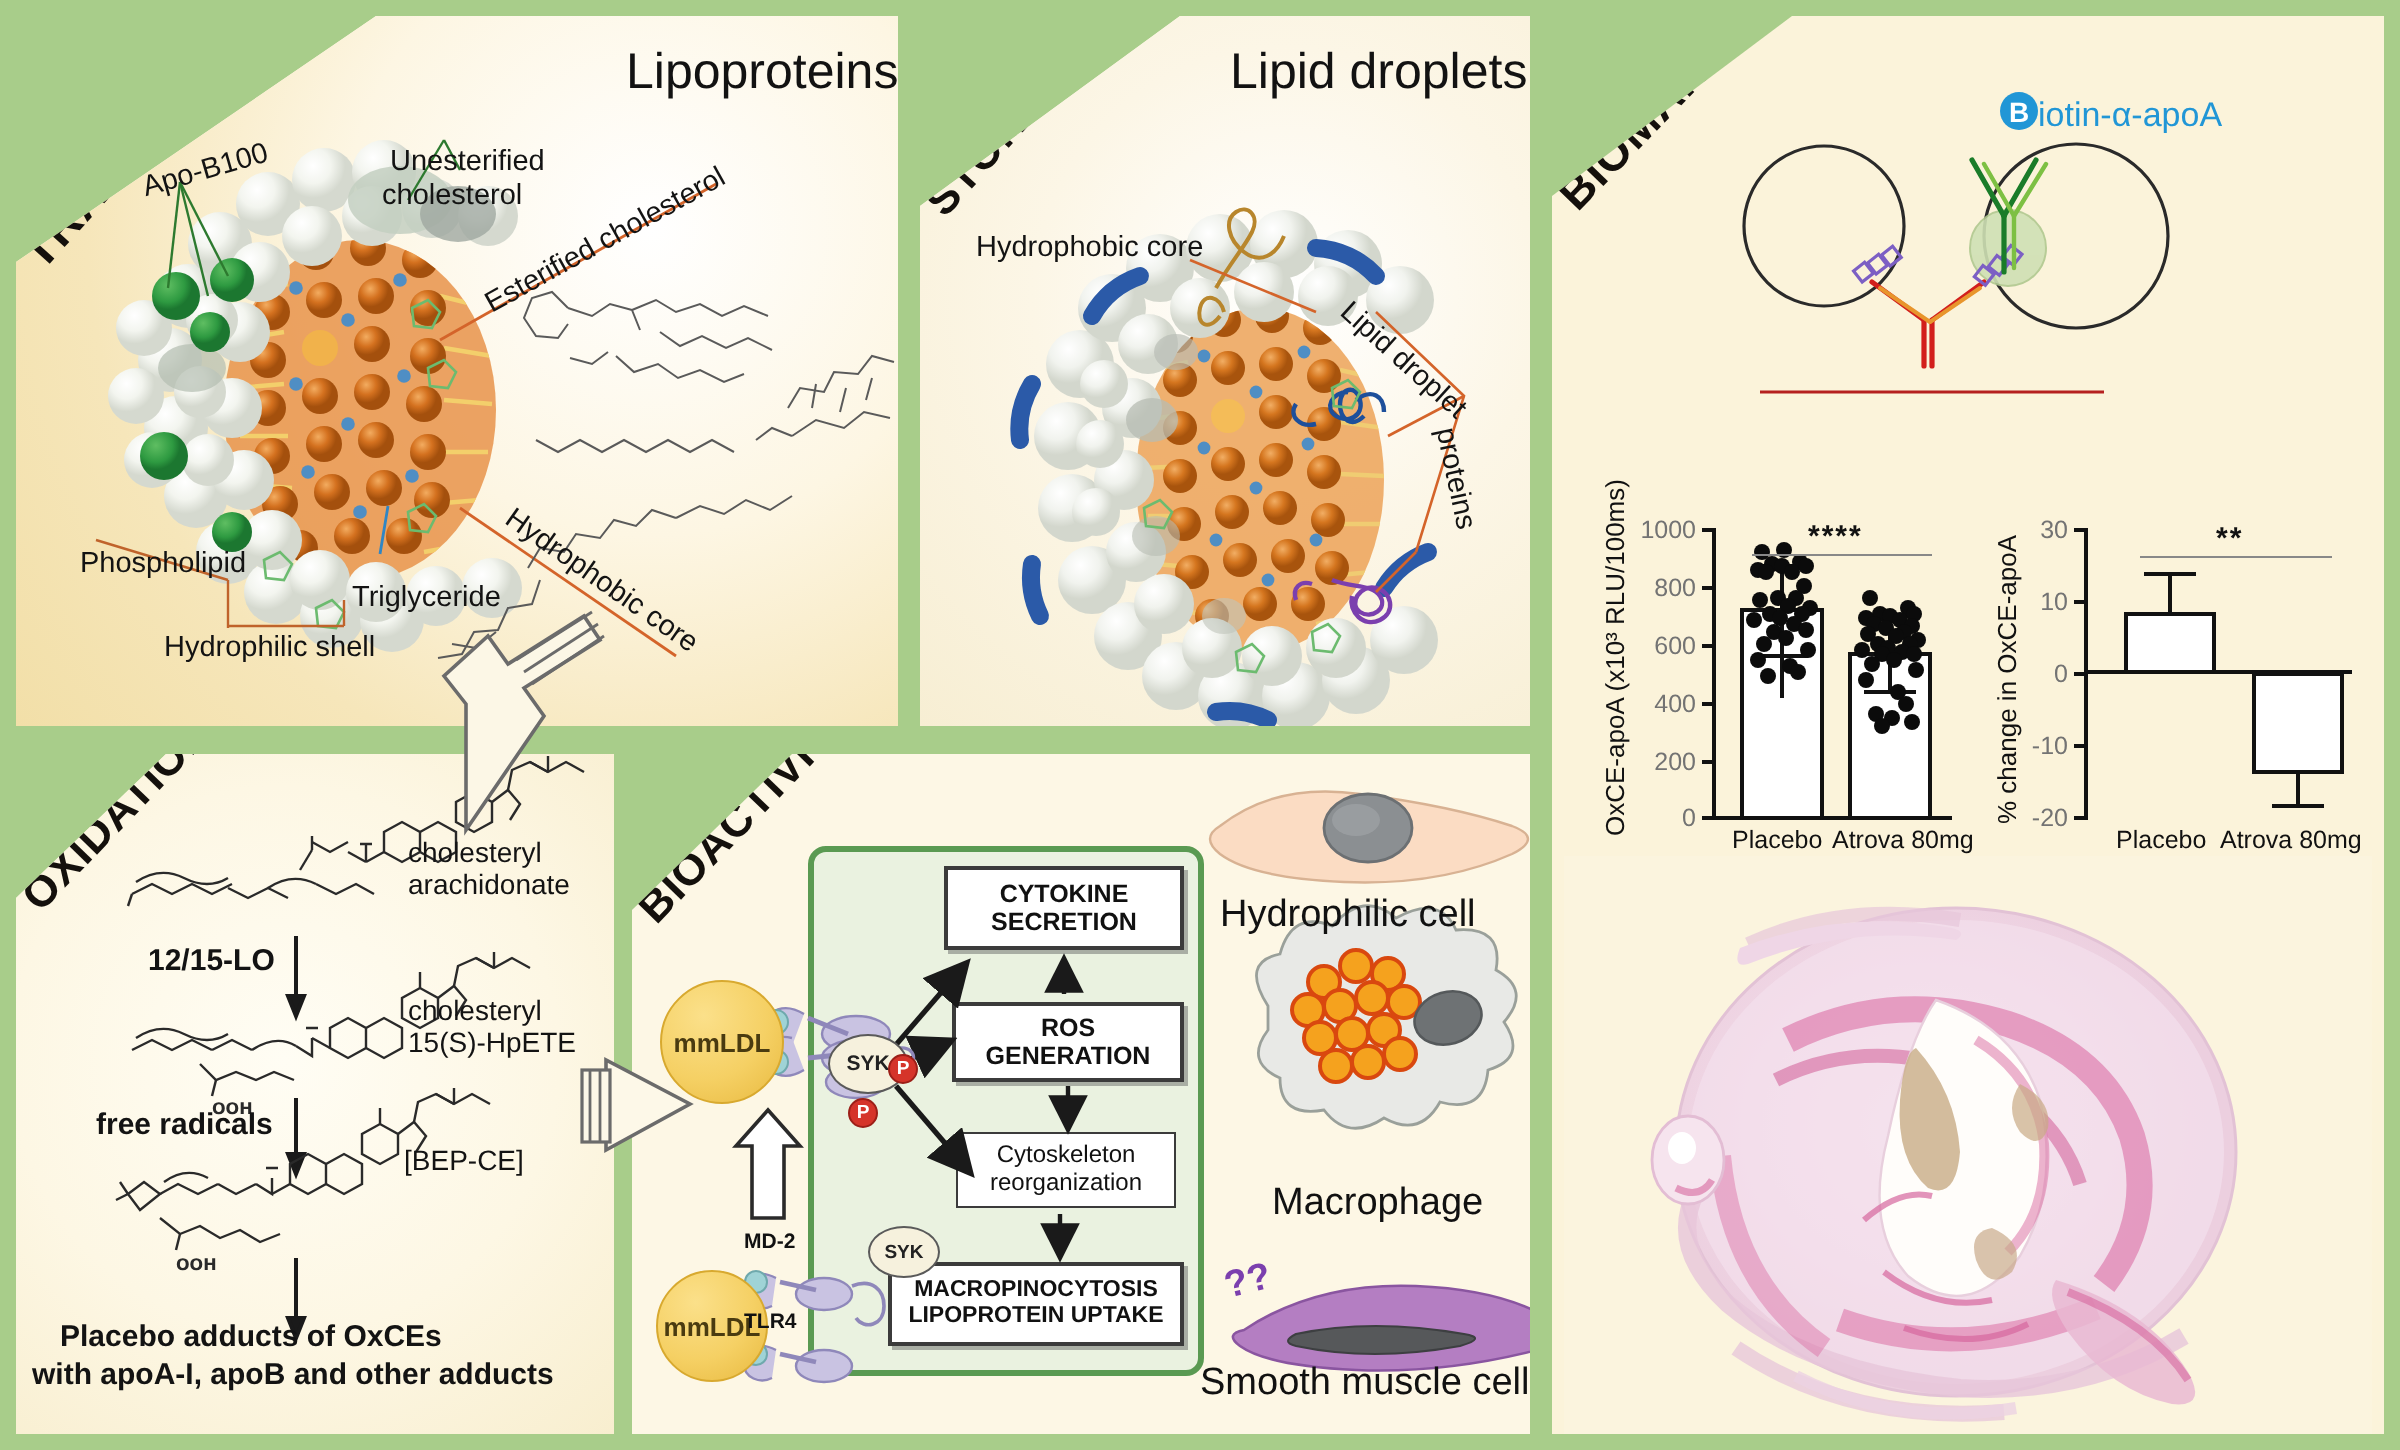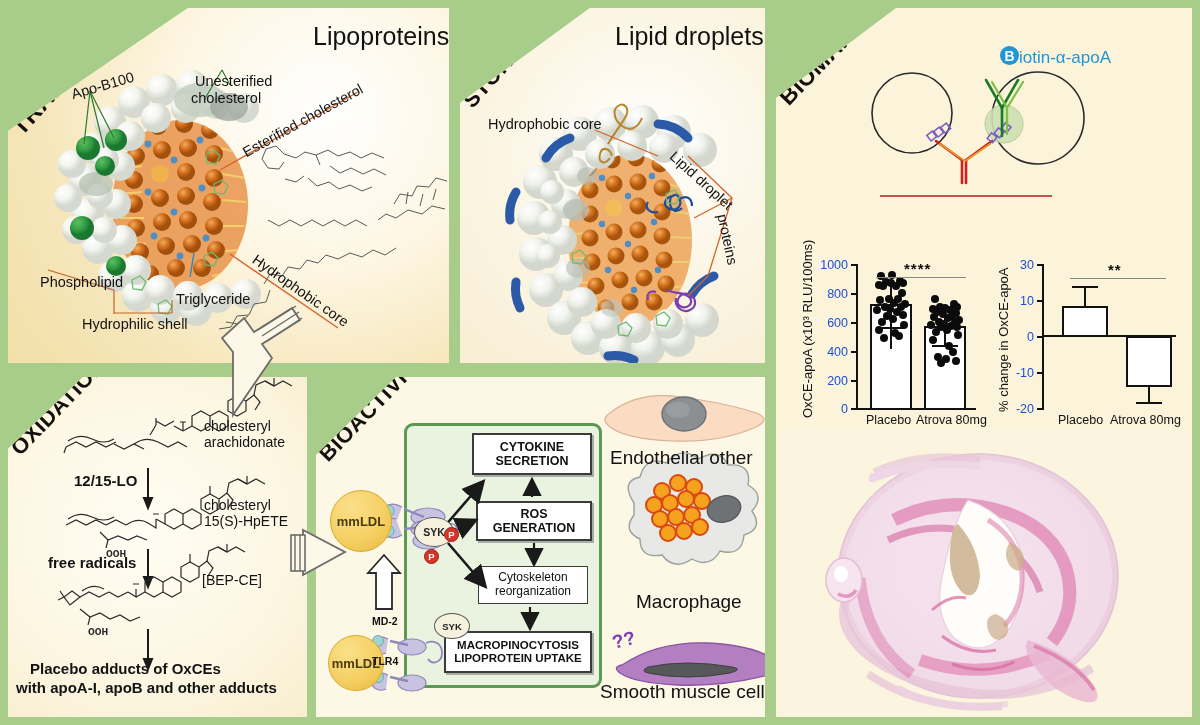--- a/index.html
+++ b/index.html
@@ -85,21 +85,21 @@
     position:absolute; width:19px; height:19px; border-radius:50%;
     background:#2196d6; color:#fff; font-size:14px; font-weight:700;
     display:flex; align-items:center; justify-content:center;
   }
   .biotin-txt { position:absolute; color:#2196d6; font-size:17px; white-space:nowrap; }
 
   
   .chart { position:absolute; }
   .axis-line { position:absolute; background:#111; }
   .tick { position:absolute; background:#111; height:1.6px; width:6px; }
-  .ticklabel { position:absolute; font-size:12.5px; color:#1d4ed8; text-align:right; white-space:nowrap; }
+  .ticklabel { position:absolute; font-size:12.5px; color:#737373; text-align:right; white-space:nowrap; }
   .axis-title {
     position:absolute; font-size:13px; color:#111; white-space:nowrap;
     transform-origin:left top; transform: rotate(-90deg);
   }
   .bar { position:absolute; background:#fff; border:2.2px solid #111; }
   .errbar { position:absolute; background:#111; }
   .dot { position:absolute; width:8px; height:8px; border-radius:50%; background:#0b0b0b; }
   .siglab { position:absolute; font-size:15px; font-weight:700; color:#111; letter-spacing:1px; }
   .sigline { position:absolute; height:1.4px; background:#888; }
   .xlab { position:absolute; font-size:12.5px; color:#111; white-space:nowrap; }
@@ -965,21 +965,21 @@
         <circle cx="86" cy="148" r="8" fill="#f5a21e" stroke="#d9480f" stroke-width="2"></circle>
         <circle cx="102" cy="144" r="8" fill="#f5a21e" stroke="#d9480f" stroke-width="2"></circle>
       </g>
       <ellipse cx="126" cy="126" rx="17" ry="13" fill="#6e7274" stroke="#55595b" stroke-width="1.3" transform="rotate(-16 126 126)"></ellipse>
 
       <path d="M24,282 q36,-24 86,-22 q48,2 72,20 q10,6 -4,10 q-50,14 -98,12 q-44,-2 -58,-12 q-8,-6 2,-8 z" fill="#b47ec2" stroke="#8a55a0" stroke-width="1.3"></path>
       <path d="M50,284 q38,-8 84,0 q12,2 -2,6 q-44,8 -82,0 q-8,-2 0,-6 z" fill="#56585a" stroke="#3d3f41" stroke-width="1"></path>
       <text x="16" y="266" font-family="Liberation Sans, sans-serif" font-size="19" font-weight="700" fill="#7b3fae" transform="rotate(-14 16 266)">??</text>
     </svg>
 
-    <div class="celllab" style="left:294px; top:70px;">Endothelial other</div>
+    <div class="celllab" style="left:294px; top:70px;">Hydrophilic cell</div>
     <div class="celllab" style="left:320px; top:214px;">Macrophage</div>
     <div class="celllab" style="left:284px; top:304px;">Smooth muscle cell</div>
   </div>
 
   <svg style="position:absolute; left:0; top:0; width:1200px; height:725px; pointer-events:none;">
 
     <g>
       <path d="M233,415 L233,352 L222,338 L244,318 L254,332 L292,308 L300,320 L262,344 L272,358 z" fill="#fcf7e6" stroke="#6b6b6b" stroke-width="1.8"></path>
       <g stroke="#6b6b6b" stroke-width="1.4" fill="none">
         <line x1="258" y1="330" x2="296" y2="306"></line>

